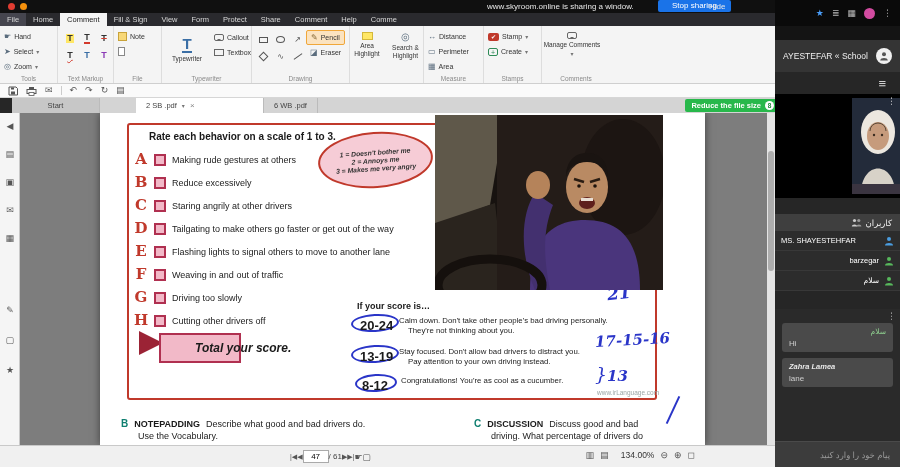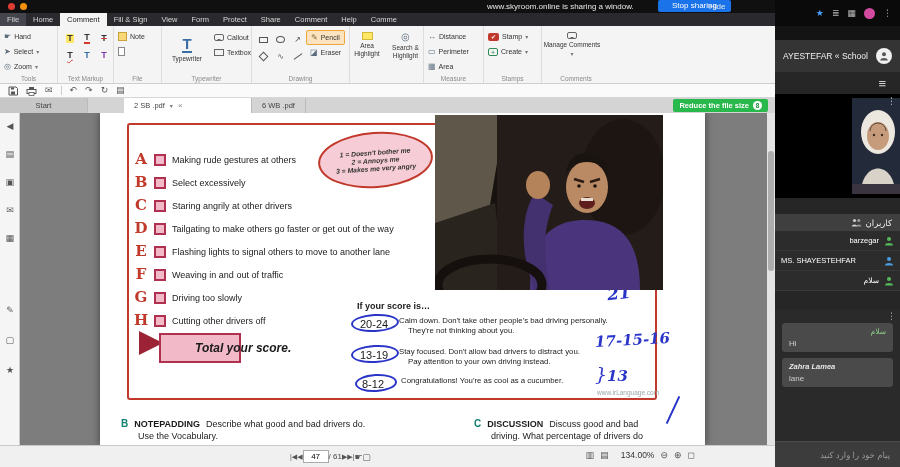--- a/index.html
+++ b/index.html
@@ -59,21 +59,21 @@
   .stamp-ic { width:11px; height:8px; background:#c0392b; border-radius:2px; color:#fff; font-size:6px; line-height:8px; text-align:center; }
   .create-ic { width:10px; height:8px; border:1px solid #2e8b57; color:#2e8b57; font-size:7px; line-height:7px; text-align:center; border-radius:2px; }
 
   
   .qbar { position:absolute; left:0; top:84px; width:775px; height:14px; background:#fafafa; border-bottom:1px solid #d6d6d6; display:flex; align-items:center; gap:8px; padding:0 8px; z-index:27; }
   .qic { font-size:9px; color:#555; cursor:pointer; line-height:1; }
   .qsep { width:1px; height:9px; background:#ccc; }
   .qsvg { display:block; cursor:pointer; }
 
   
-  .doctabs { position:absolute; left:0; top:98px; width:775px; height:15px; background:#d4d4d4; display:flex; align-items:stretch; z-index:26; }
+  .doctabs { position:absolute; left:12px; top:98px; width:775px; height:15px; background:#d4d4d4; display:flex; align-items:stretch; z-index:26; }
   .dtab { font-size:7.5px; color:#444; padding:0 10px; display:flex; align-items:center; gap:5px; border-right:1px solid #bbb; cursor:pointer; white-space:nowrap; }
   .dtab.start { width:88px; background:#c7c7c7; justify-content:center; }
   .dtab.active { background:#fff; width:128px;margin-left:36px; }
   .dtab .x { color:#888; font-size:8px; }
   .reduce-btn { position:absolute; right:7px; top:1px; height:13px; background:#28b84b; color:#fff; border:0; border-radius:2px; font-size:7.5px; font-weight:bold; display:flex; align-items:center; gap:4px; padding:0 6px; cursor:pointer; }
   .reduce-badge { background:#fff; color:#1e8c39; border-radius:5px; font-size:6.5px; width:9px; height:9px; line-height:9px; text-align:center; font-weight:bold; }
 
   
   .main { position:absolute; left:0; top:113px; width:775px; height:332px; background:#7d7d7d; overflow:hidden; }
   .side { position:absolute; left:0; top:0; width:20px; height:100%; background:#f5f5f5; border-right:1px solid #c9c9c9; }
@@ -89,21 +89,21 @@
   .exrow { position:absolute; left:5px; display:flex; align-items:center; gap:6px; white-space:nowrap; }
   .exletter { width:14px; text-align:center; font-family:"DejaVu Serif", serif; font-weight:bold; font-size:15px; color:#c0392b; line-height:1; }
   .exbox-check { width:12px; height:12px; background:#f2b9c8; border:2px solid #b03050; flex:none; }
   .extext { font-size:9px; color:#222; }
   .legend { position:absolute; left:218px; top:19px; width:115px; height:56px; background:#f6ccd6; border:2px solid #c0392b; border-radius:50%; z-index:3; transform:rotate(-4deg); display:flex; flex-direction:column; align-items:center; justify-content:center; gap:1px; }
   .legend div { font-size:6.8px; font-style:italic; font-weight:bold; color:#333; white-space:nowrap; }
   .photo { position:absolute; left:335px; top:2px; width:228px; height:175px; z-index:2; }
   .photo svg { display:block; width:100%; height:100%; }
 
   .scorehead { position:absolute; left:228px; top:176px; font-size:9px; font-weight:bold; color:#1a1a1a; white-space:nowrap; }
-  .range { position:absolute; font-size:11px; font-weight:normal; color:#1a1a1a; z-index:2; }
+  .range { position:absolute; font-size:13px; font-weight:bold; color:#1a1a1a; z-index:2; }
   .sline { position:absolute; font-size:7.8px; color:#222; white-space:nowrap; }
   .bluecirc { position:absolute; border:2px solid #2a35c8; border-radius:50%; transform:rotate(-3deg); z-index:1; }
 
   .total-arrow { position:absolute; left:10px; top:206px; width:0; height:0; border-top:12px solid transparent; border-bottom:12px solid transparent; border-left:24px solid #9b2335; }
   .total-box { position:absolute; left:30px; top:208px; width:82px; height:30px; background:#f2b9c8; border:2px solid #b03050; }
   .total-label { position:absolute; left:66px; top:216px; font-size:12px; font-weight:bold; font-style:italic; color:#1a1a1a; white-space:nowrap; }
 
   .hw { position:absolute; font-family:"DejaVu Serif", serif; font-style:italic; font-weight:bold; color:#2a35c8; white-space:nowrap; z-index:4; }
   .hw-top { left:478px; top:158px; font-size:17px; transform:rotate(-6deg); }
   .hw-mid { left:466px; top:206px; font-size:15px; transform:rotate(-3deg); }
@@ -397,30 +397,31 @@
       <span class="sideic" style="top:92px">✉</span>
       <span class="sideic" style="top:120px">▦</span>
       <span class="sideic" style="top:192px">✎</span>
       <span class="sideic" style="top:222px">▢</span>
       <span class="sideic" style="top:252px">★</span>
     </div>
 
     <div class="pdfpage">
 
       <div class="exbox">
+        <div class="extitle">Rate each behavior on a scale of 1 to 3.</div>
 
         <div class="exrow" style="top:27px">
           <span class="exletter">A</span>
           <span class="exbox-check"></span>
           <span class="extext">Making rude gestures at others</span>
         </div>
         <div class="exrow" style="top:50px">
           <span class="exletter">B</span>
           <span class="exbox-check"></span>
-          <span class="extext">Select excessively</span>
+          <span class="extext">Reduce excessively</span>
         </div>
         <div class="exrow" style="top:73px">
           <span class="exletter">C</span>
           <span class="exbox-check"></span>
           <span class="extext">Staring angrily at other drivers</span>
         </div>
         <div class="exrow" style="top:96px">
           <span class="exletter">D</span>
           <span class="exbox-check"></span>
           <span class="extext">Tailgating to make others go faster or get out of the way</span>
@@ -596,34 +597,34 @@
     <div class="usershdr">
       <svg class="personic" width="11" height="9" viewBox="0 0 11 9">
           <circle cx="3.5" cy="2.5" r="1.6" fill="#ccc"></circle>
           <path d="M.8 8.5 C.8 5.8 6.2 5.8 6.2 8.5 Z" fill="#ccc"></path>
           <circle cx="7.8" cy="2.5" r="1.6" fill="#999"></circle>
           <path d="M5.4 8.5 C5.4 5.8 10.4 5.8 10.4 8.5 Z" fill="#999"></path>
         </svg>
       <span class="txt">کاربران</span>
     </div>
 
+    <div class="userrow u-left">
+      <span class="uname">MS. SHAYESTEHFAR</span>
+      <svg class="personic" width="10" height="10" viewBox="0 0 10 10">
+          <circle cx="5" cy="3" r="2" fill="#4a9de0"></circle>
+          <path d="M1 9.5 C1 6.3 9 6.3 9 9.5 Z" fill="#4a9de0"></path>
+        </svg>
+    </div>
     <div class="userrow u-right">
       <span class="uname">barzegar</span>
       <svg class="personic" width="10" height="10" viewBox="0 0 10 10">
           <circle cx="5" cy="3" r="2" fill="#57b85c"></circle>
           <path d="M1 9.5 C1 6.3 9 6.3 9 9.5 Z" fill="#57b85c"></path>
         </svg>
     </div>
-    <div class="userrow u-left">
-      <span class="uname">MS. SHAYESTEHFAR</span>
-      <svg class="personic" width="10" height="10" viewBox="0 0 10 10">
-          <circle cx="5" cy="3" r="2" fill="#4a9de0"></circle>
-          <path d="M1 9.5 C1 6.3 9 6.3 9 9.5 Z" fill="#4a9de0"></path>
-        </svg>
-    </div>
     <div class="userrow u-right">
       <span class="uname" style="direction:rtl">سلام</span>
       <svg class="personic" width="10" height="10" viewBox="0 0 10 10">
           <circle cx="5" cy="3" r="2" fill="#57b85c"></circle>
           <path d="M1 9.5 C1 6.3 9 6.3 9 9.5 Z" fill="#57b85c"></path>
         </svg>
     </div>
 
     <div class="pspacer3"></div>
 

